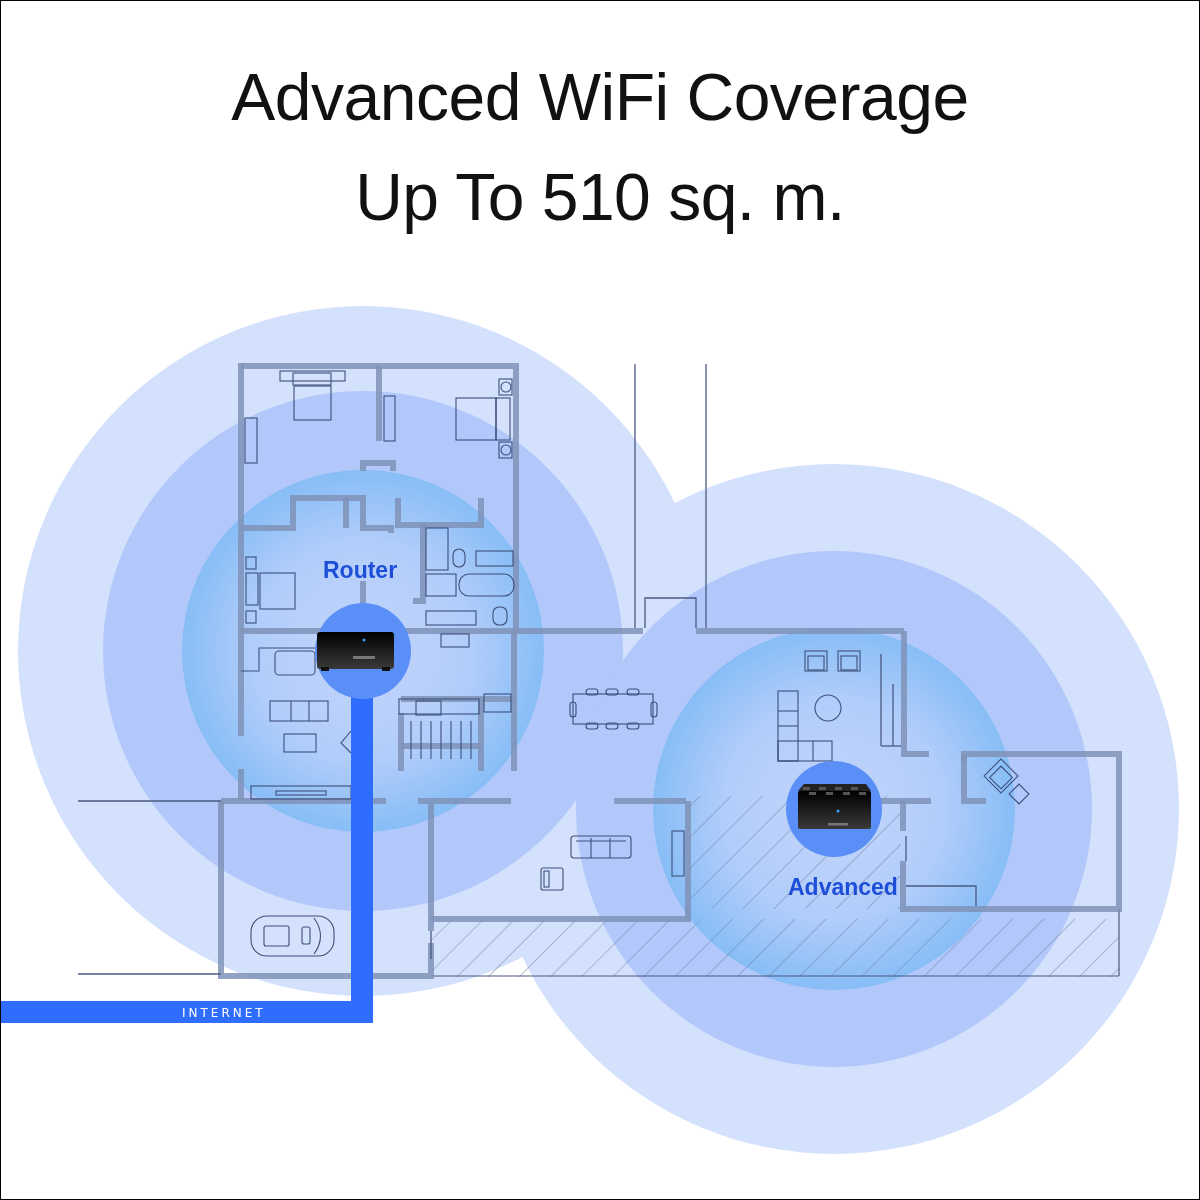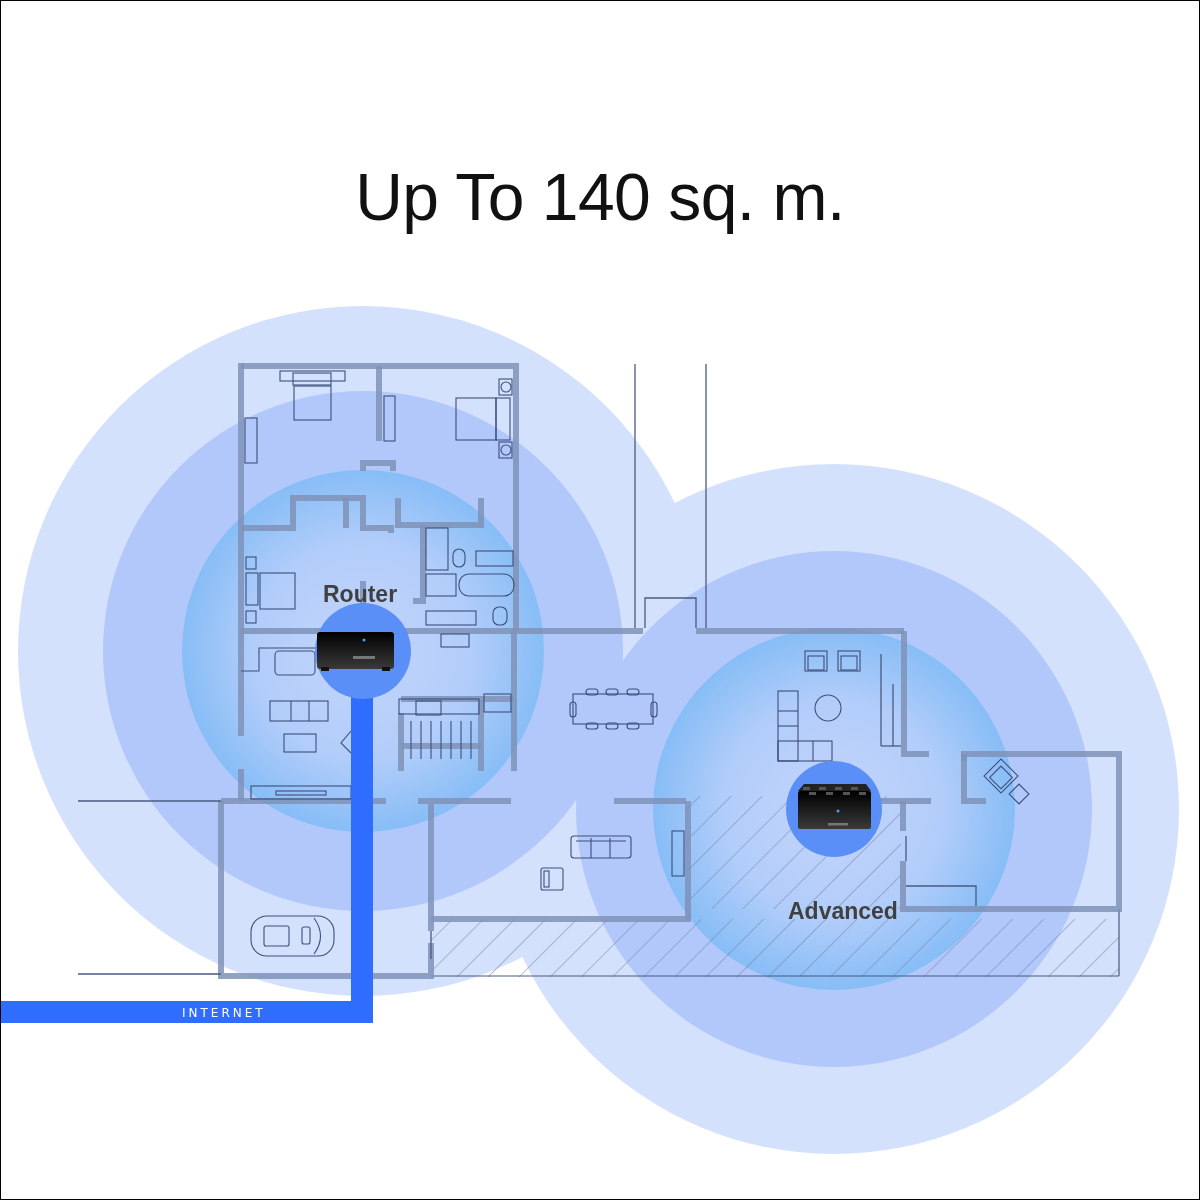--- a/index.html
+++ b/index.html
@@ -1,21 +1,21 @@
 <!DOCTYPE html>
 <html><head>
 <meta charset="utf-8">
 <style>
   html,body{margin:0;padding:0;background:#fff;}
   #stage{position:relative;width:1198px;height:1198px;border:1px solid #000;overflow:hidden;background:#fff;font-family:"Liberation Sans",sans-serif;}
   .title{position:absolute;left:0;width:100%;text-align:center;color:#111;font-family:"Liberation Sans",sans-serif;font-weight:300;letter-spacing:-0.5px;}
   .t1{top:58px;font-size:66px;}
   .t2{top:158px;font-size:66px;}
   svg{position:absolute;left:0;top:0;}
-  .lbl{position:absolute;font-family:"Liberation Sans",sans-serif;font-weight:bold;font-size:23px;color:#404040;margin-top:24px;}
+  .lbl{position:absolute;font-family:"Liberation Sans",sans-serif;font-weight:bold;font-size:23px;color:#1d4ed8;}
   .internet{position:absolute;left:181px;top:1005px;font-size:12px;letter-spacing:3px;color:#fff;font-family:"DejaVu Sans",sans-serif;}
 </style>
 </head>
 <body>
 
 <div id="stage">
 
   <svg width="1198" height="1198" viewBox="0 0 1198 1198">
     <defs>
       <radialGradient id="innerGrad" cx="50%" cy="50%" r="50%">
@@ -226,19 +226,20 @@
         <rect x="808" y="791" width="7" height="3"></rect>
         <rect x="825" y="791" width="7" height="3"></rect>
         <rect x="842" y="791" width="7" height="3"></rect>
         <rect x="858" y="791" width="7" height="3"></rect>
       </g>
       <circle cx="837" cy="810" r="1.5" fill="#3aa0ff"></circle>
       <rect x="827" y="822" width="20" height="2.5" fill="#777"></rect>
     </g>
   </svg>
 
-  <div class="title t2">Up To 140 sq. m.</div>
+  <div class="title t1">Advanced WiFi Coverage</div>
+  <div class="title t2">Up To 510 sq. m.</div>
 
   <span class="lbl" style="left:322px;top:556px;">Router</span>
   <span class="lbl" style="left:787px;top:873px;">Advanced</span>
 
   <span class="internet">INTERNET</span>
 </div>
 
 </body></html>

